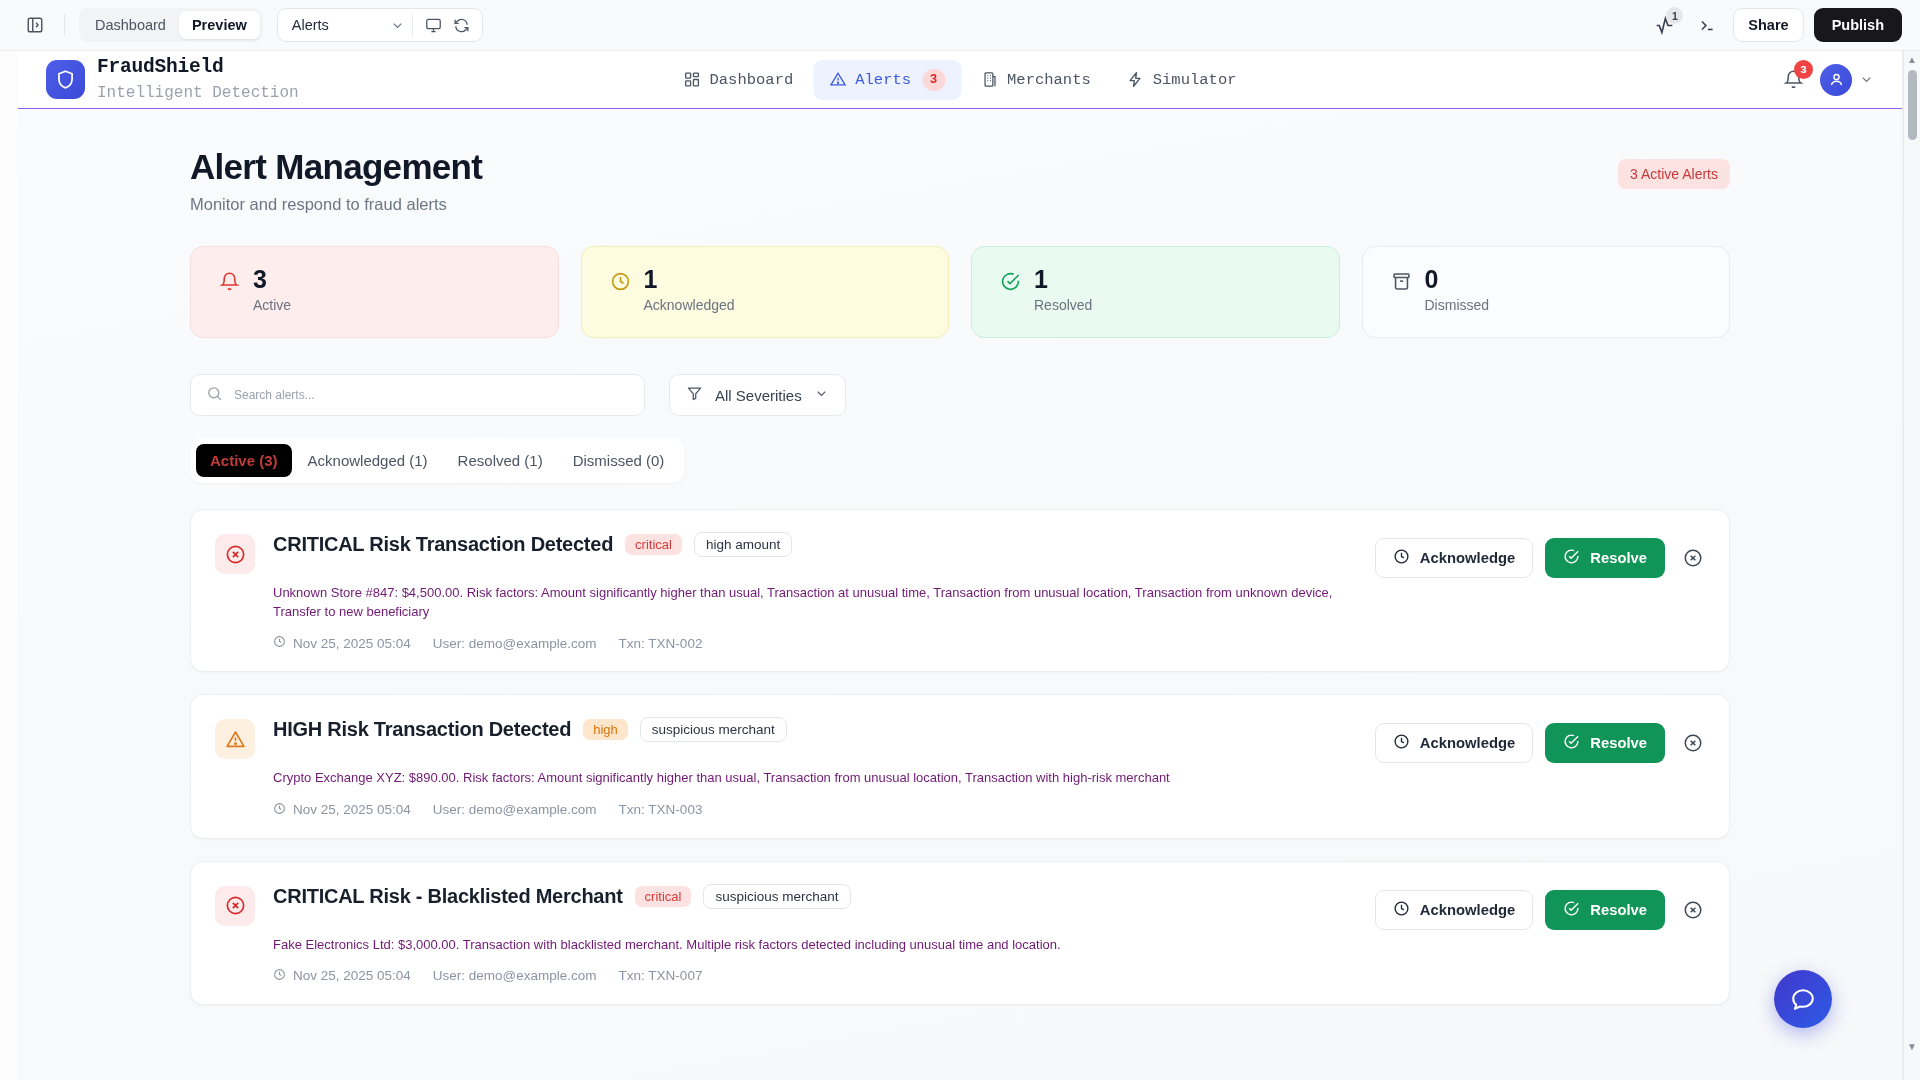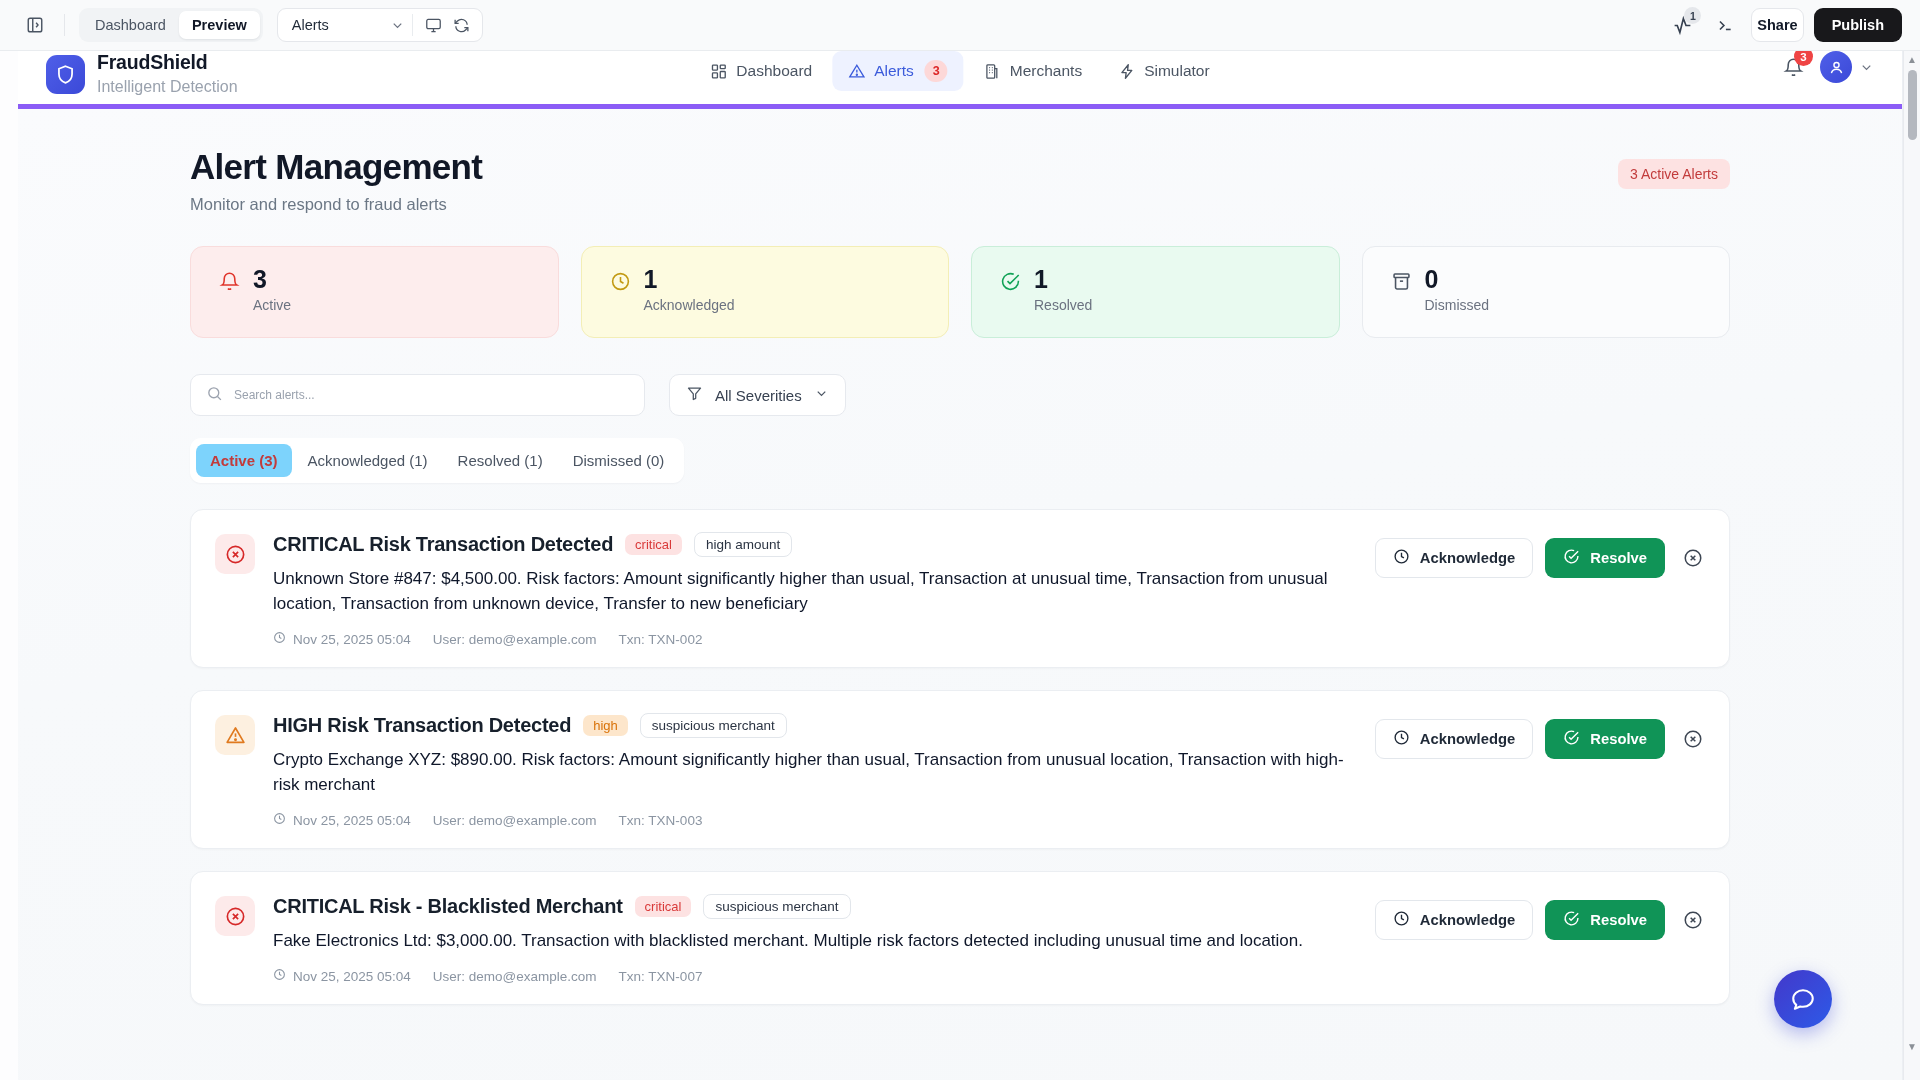--- a/index.html
+++ b/index.html
@@ -94,21 +94,21 @@
     border-radius: 9px;
     font-size: 10.5px; font-weight: 600;
     display: flex; align-items: center; justify-content: center;
   }
   .term-btn {
     width: 32px; height: 32px; display:flex; align-items:center; justify-content:center;
     color:#374151; cursor:pointer; border-radius:6px; font-size: 17px;
     font-family: "Liberation Mono", monospace; font-weight: 600;
   }
   .share-btn {
-    height: 34px; padding: 0 5px;
+    height: 34px; padding: 0 14px;
     border: 1px solid #e5e7eb; background: #fff;
     border-radius: 9px;
     font-size: 14.5px; font-weight: 600; color: #111827;
     display: flex; align-items: center; cursor: pointer;
   }
   .publish-btn {
     height: 34px; padding: 0 18px;
     background: #18181b; border-radius: 9px;
     color: #fff; font-size: 14.5px; font-weight: 600;
     display: flex; align-items: center; cursor: pointer;
@@ -139,25 +139,26 @@
   .sb-thumb {
     width: 9px; height: 70px; border-radius: 5px;
     background: #b4b8bf; margin-top: 5px;
   }
   .sb-arrow-bottom { position: absolute; bottom: 28px; color: #8b9097; font-size: 10px; }
 
   
   .app-header {
     height: 58px;
     background: #ffffff;
-    border-bottom: 5px solid #8b5cf6;
-    display: flex; align-items: flex-start;
+    border-bottom: 1px solid #8b5cf6;
+    display: flex; align-items: center;
     padding: 0 28px 0 28px;
     position: relative;
     z-index: 5;
+    font-family: Liberation Mono, monospace;
   }
   .brand { display: flex; align-items: center; gap: 12px; }
   .brand-logo {
     width: 39px; height: 39px; border-radius: 11px;
     background: linear-gradient(135deg, #4f5fe8 0%, #3b49d8 100%);
     display: flex; align-items: center; justify-content: center;
     color: #fff;
   }
   .brand-text { display: flex; flex-direction: column; justify-content: center; }
   .brand-name { font-size: 19.5px; font-weight: 700; color: #111827; line-height: 1.15; letter-spacing: -.2px;}
@@ -275,21 +276,21 @@
     background: #ffffff; border-radius: 11px;
     padding: 6px; gap: 2px;
     box-shadow: 0 1px 2px rgba(16,24,40,.04);
   }
   .tab {
     height: 33px; padding: 0 14px;
     display: flex; align-items: center;
     font-size: 15px; color: #4b5563;
     border-radius: 8px; cursor: pointer; white-space: nowrap;
   }
-  .tab.active { background: #7dd3fc; color: #c23b3b; font-weight: 700; }
+  .tab.active { background: #000000; color: #c23b3b; font-weight: 700; }
 
   
   .alert-list { margin-top: 26px; display: flex; flex-direction: column; gap: 22px; }
   .alert-card {
     background: #fff;
     border: 1px solid #ebeef2;
     border-radius: 13px;
     padding: 22px 24px 20px 24px;
     display: flex; align-items: flex-start;
     box-shadow: 0 1px 2px rgba(16,24,40,.03);
@@ -310,22 +311,22 @@
     font-size: 13px; font-weight: 500;
   }
   .sev-chip.critical { background: #fde2e2; color: #d93a3a; }
   .sev-chip.high { background: #fde6cb; color: #d97208; }
   .tag-chip {
     padding: 4px 11px; border-radius: 8px;
     border: 1px solid #e2e6eb; background: #fff;
     font-size: 13.5px; color: #2b3443; font-weight: 500;
   }
   .alert-desc {
-    margin-top: 10px;
-    font-size: 17px; color: #0f172a; line-height: 1.47;
+    margin-top: 26px;
+    font-size: 13px; color: #701a75; line-height: 1.47;
   }
   .alert-meta {
     margin-top: 14px;
     display: flex; align-items: center; gap: 22px;
     font-size: 13.5px; color: #8b95a2;
   }
   .meta-date { display: flex; align-items: center; gap: 7px; }
   .alert-actions {
     display: flex; align-items: center; gap: 12px;
     flex: none; margin-top: 6px;

